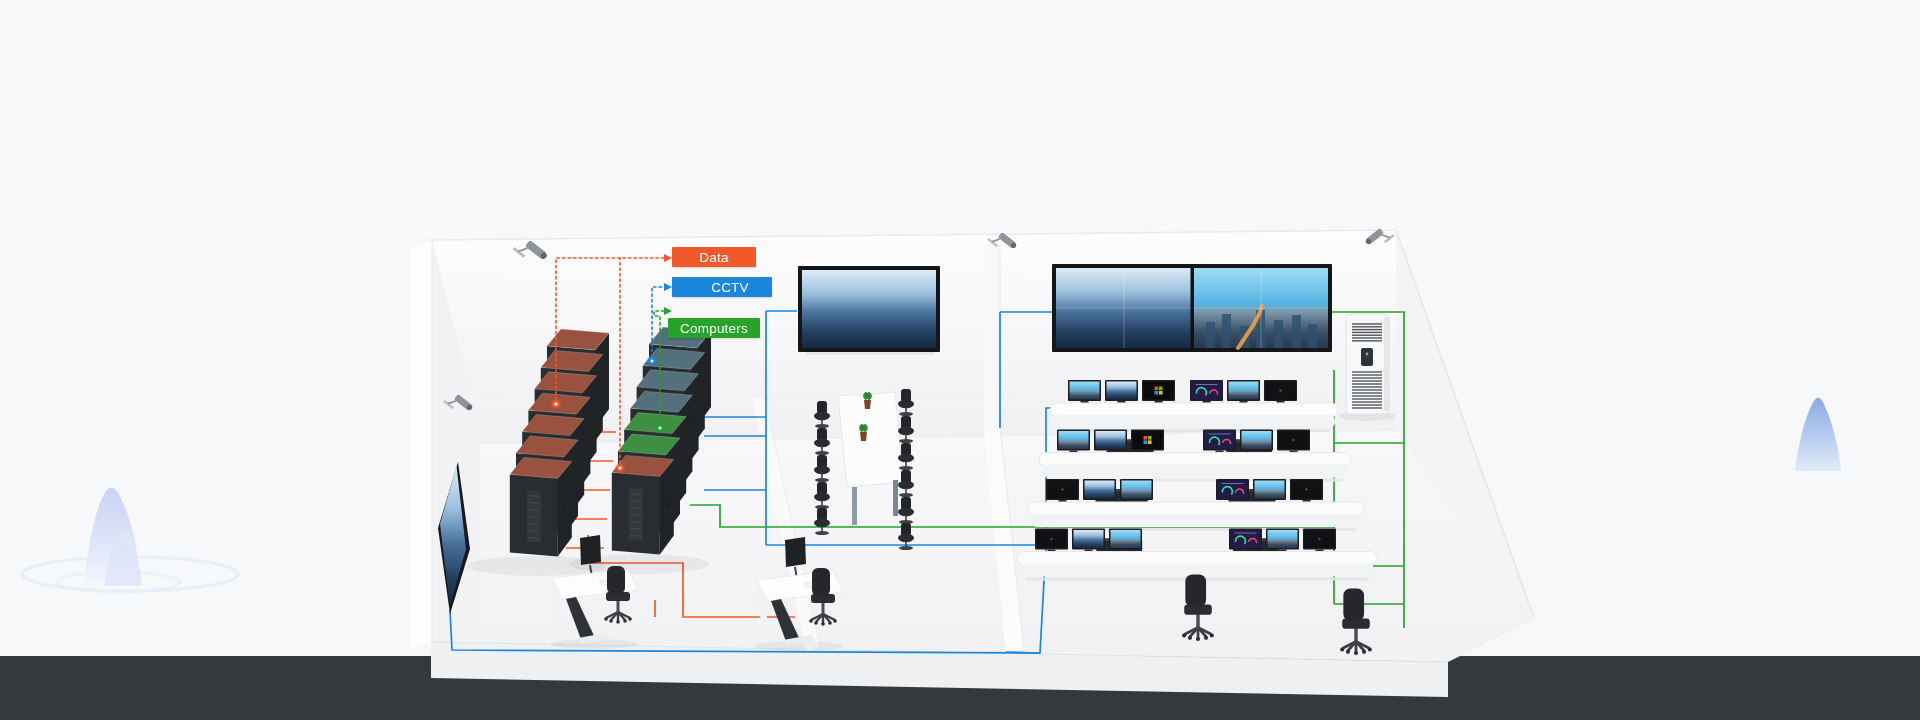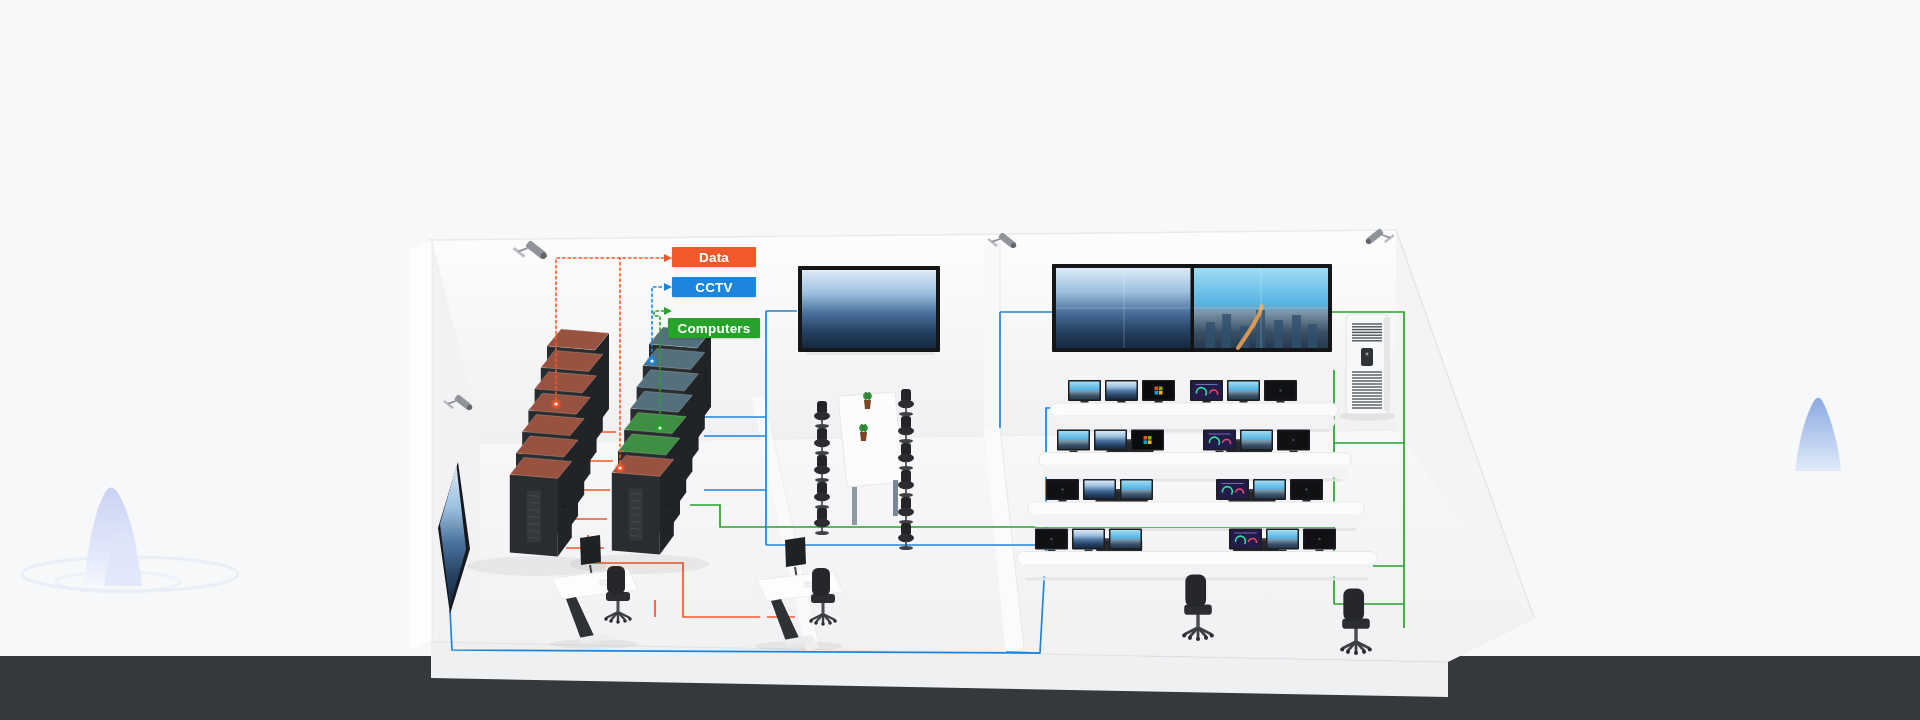--- a/index.html
+++ b/index.html
@@ -1,21 +1,21 @@
 <!DOCTYPE html>
 <html><head>
 <meta charset="utf-8">
 <style>
   html,body{margin:0;padding:0;background:#f7f8f9;}
   .stage{position:relative;width:1920px;height:720px;overflow:hidden;
          font-family:"Liberation Sans",sans-serif;background:#f7f8f9;}
   #scene{position:absolute;left:0;top:0;}
   .legend{position:absolute;left:0;top:0;width:100%;height:100%;pointer-events:none;}
   .legend-box{position:absolute;display:flex;align-items:center;justify-content:center;
-      color:#fff;font-weight:bold;font-size:13.5px;letter-spacing:.2px;
+      color:#fff;font-weight:normal;font-size:13.5px;letter-spacing:.2px;
       border-radius:1px;box-shadow:0 1px 2px rgba(0,0,0,.15);}
   .lg0{left:672px;top:247px;width:84px;height:20px;}
   .lg1{left:672px;top:277px;width:84px;height:20px;}
   .lg2{left:668px;top:318px;width:92px;height:20px;}
 </style>
 </head>
 <body>
 
 <div class="stage">
   <svg id="scene" width="1920" height="720" viewBox="0 0 1920 720">
@@ -785,20 +785,20 @@
         <rect x="-1.5" y="-2" width="3" height="12" fill="#4a4e52"></rect>
         <rect x="-12" y="-10" width="24" height="9" rx="3" fill="#2b2d30"></rect>
         <rect x="-11" y="-36" width="18" height="28" rx="6" fill="#25272a"></rect>
       </g>
       <path d="M1006,652 L1040,653" stroke="#1C86DC" stroke-width="1.7" fill="none"></path>
     </svg>
   <div class="legend">
     <div class="legend-box lg0" style="background: rgb(241, 89, 42);">
       <span>Data</span>
     </div>
-    <div class="legend-box lg1" style="background: rgb(28, 134, 220);">
+    <div class="legend-box lg1" style="background: rgb(28, 134, 220); padding-left: 16px;">
       <span>CCTV</span>
     </div>
     <div class="legend-box lg2" style="background: rgb(39, 162, 42);">
       <span>Computers</span>
     </div>
   </div>
 </div>
 
 </body></html>

